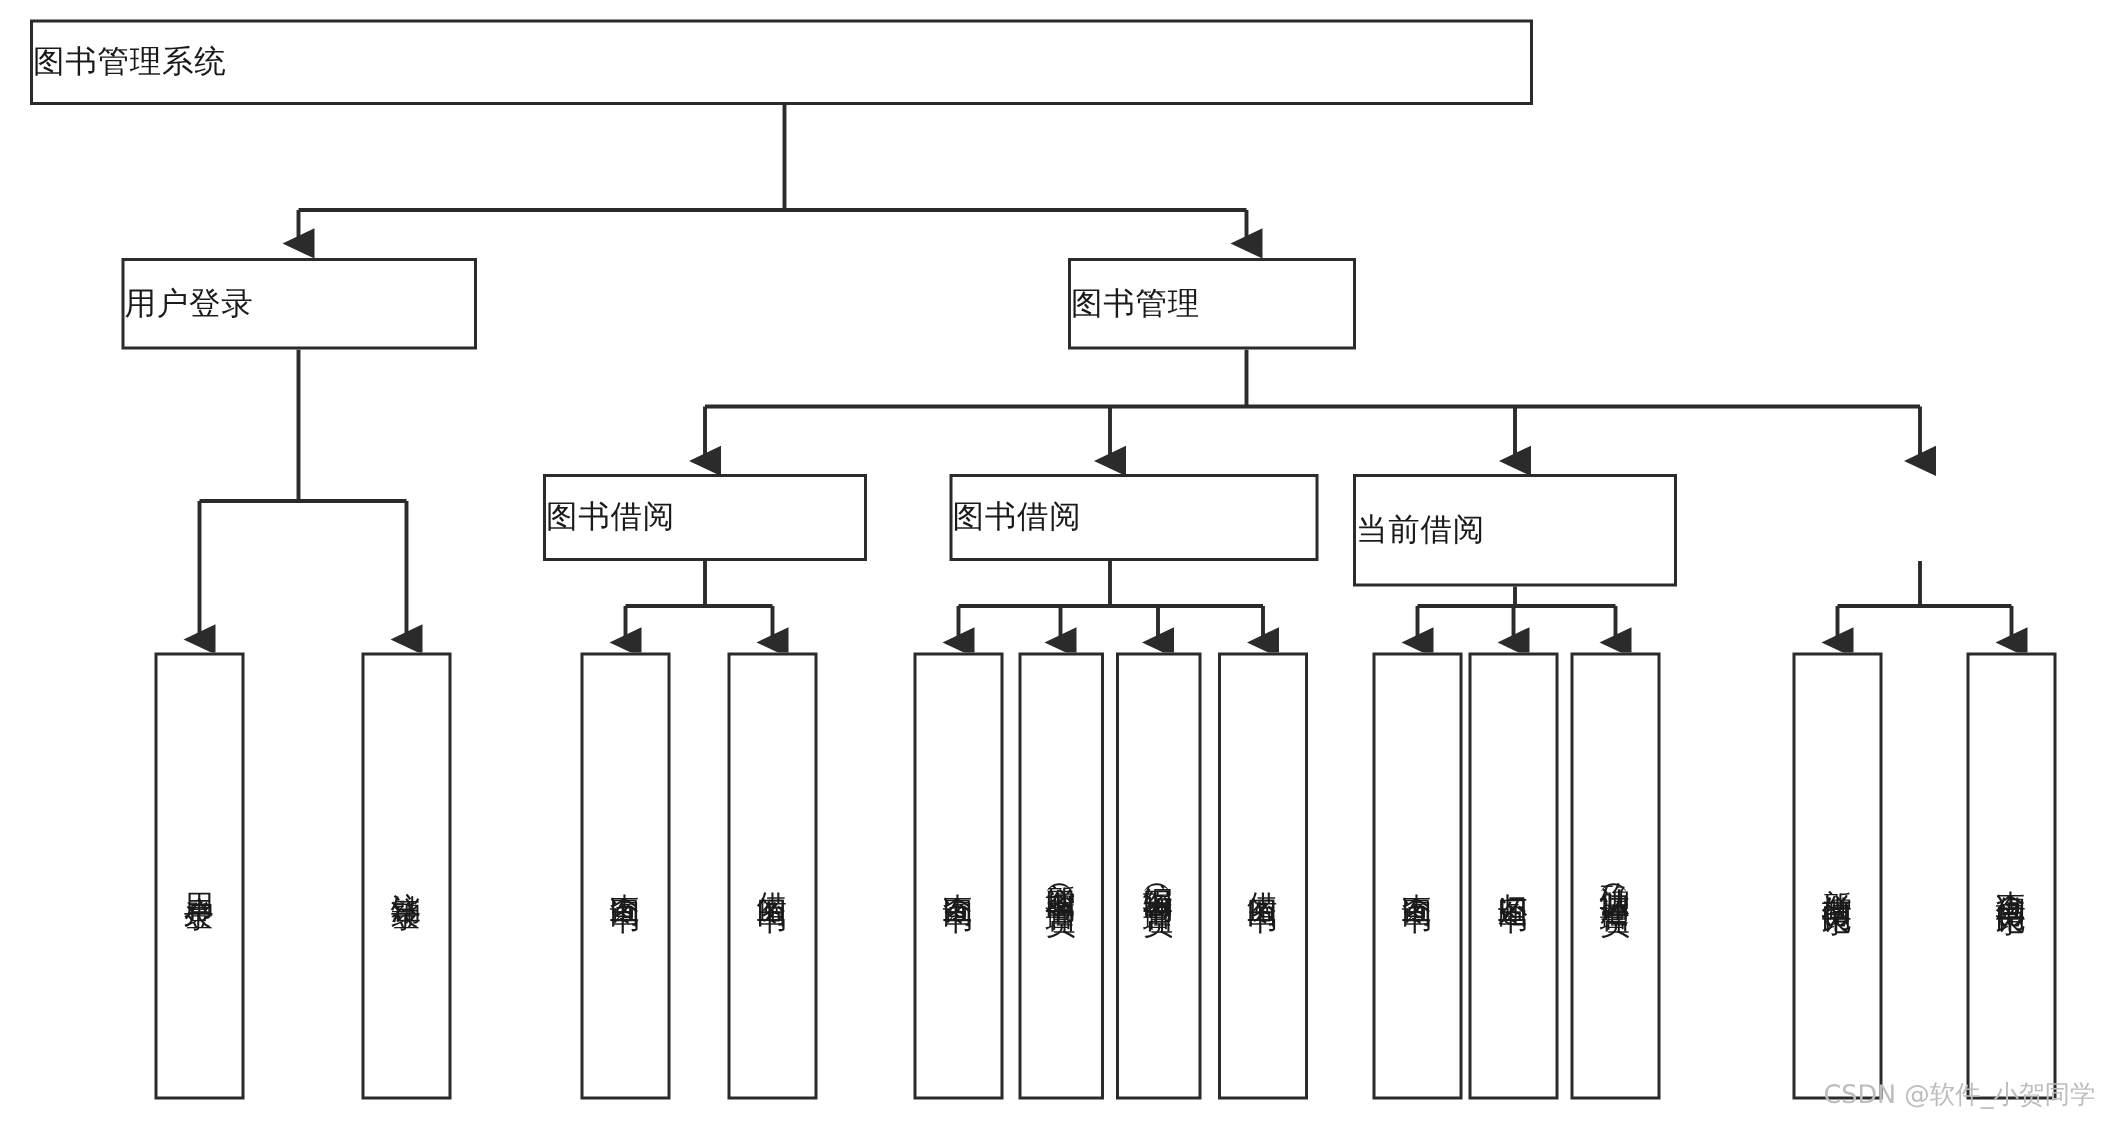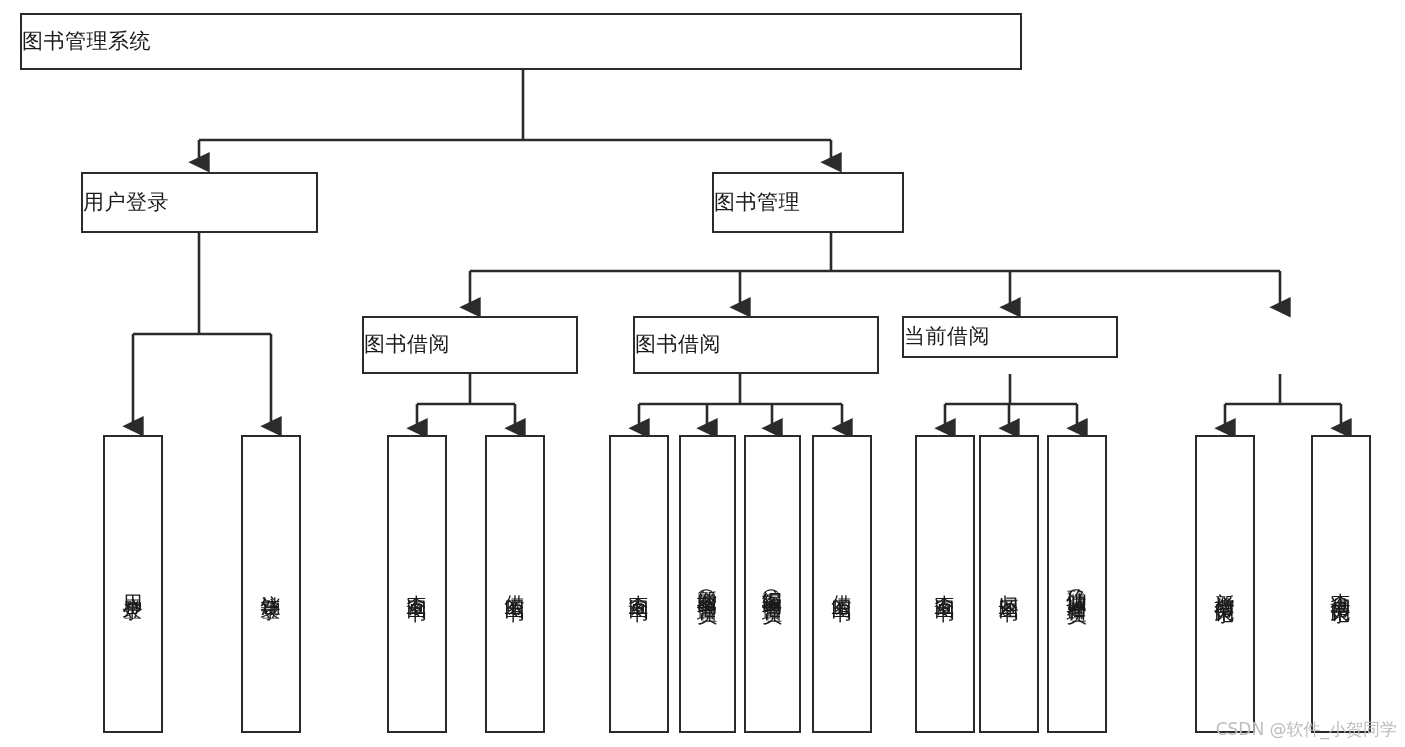--- a/index.html
+++ b/index.html
@@ -144,21 +144,21 @@
   </div>
 
   <div class="node horizontal" style="left:362px; top:316px; width:216px; height:58px;">
     <span class="node-label">图书借阅</span>
   </div>
 
   <div class="node horizontal" style="left:633px; top:316px; width:246px; height:58px;">
     <span class="node-label">图书借阅</span>
   </div>
 
-  <div class="node horizontal" style="left:902px; top:316px; width:216px; height:42px;">
+  <div class="node horizontal" style="left:902px; top:316px; width:216px; height:75px;">
     <span class="node-label">当前借阅</span>
   </div>
 
 
   <div class="node vertical" style="left:103px; top:435px; width:60px; height:298px;">
     <span class="node-label">用户登录</span>
   </div>
   <div class="node vertical" style="left:241px; top:435px; width:60px; height:298px;">
     <span class="node-label">注销登录</span>
   </div>

